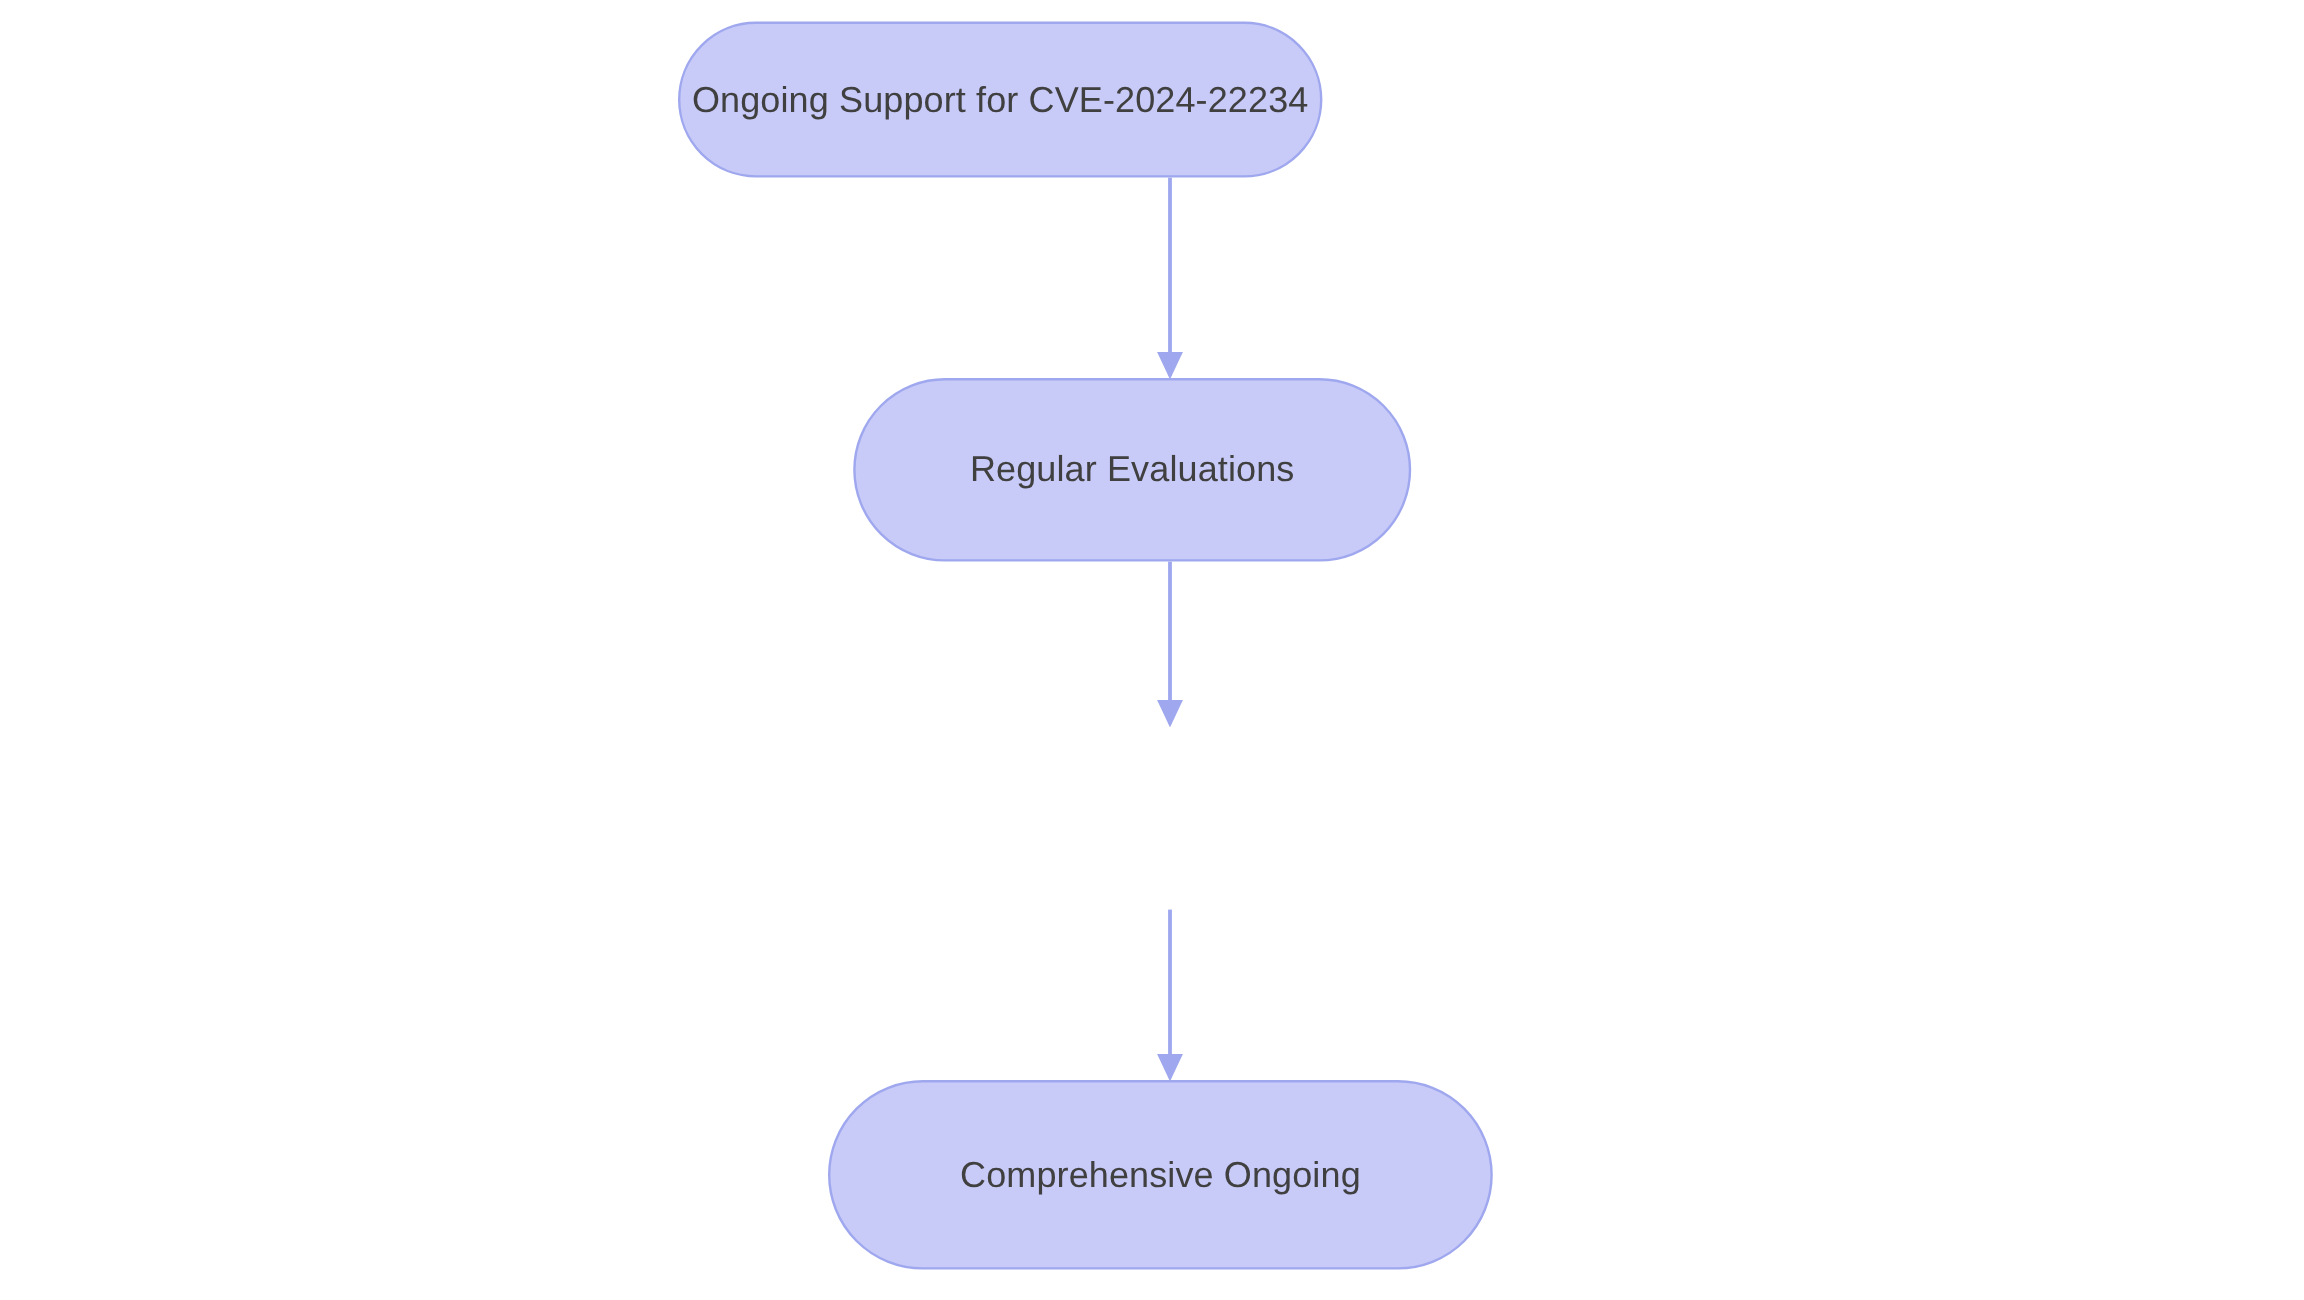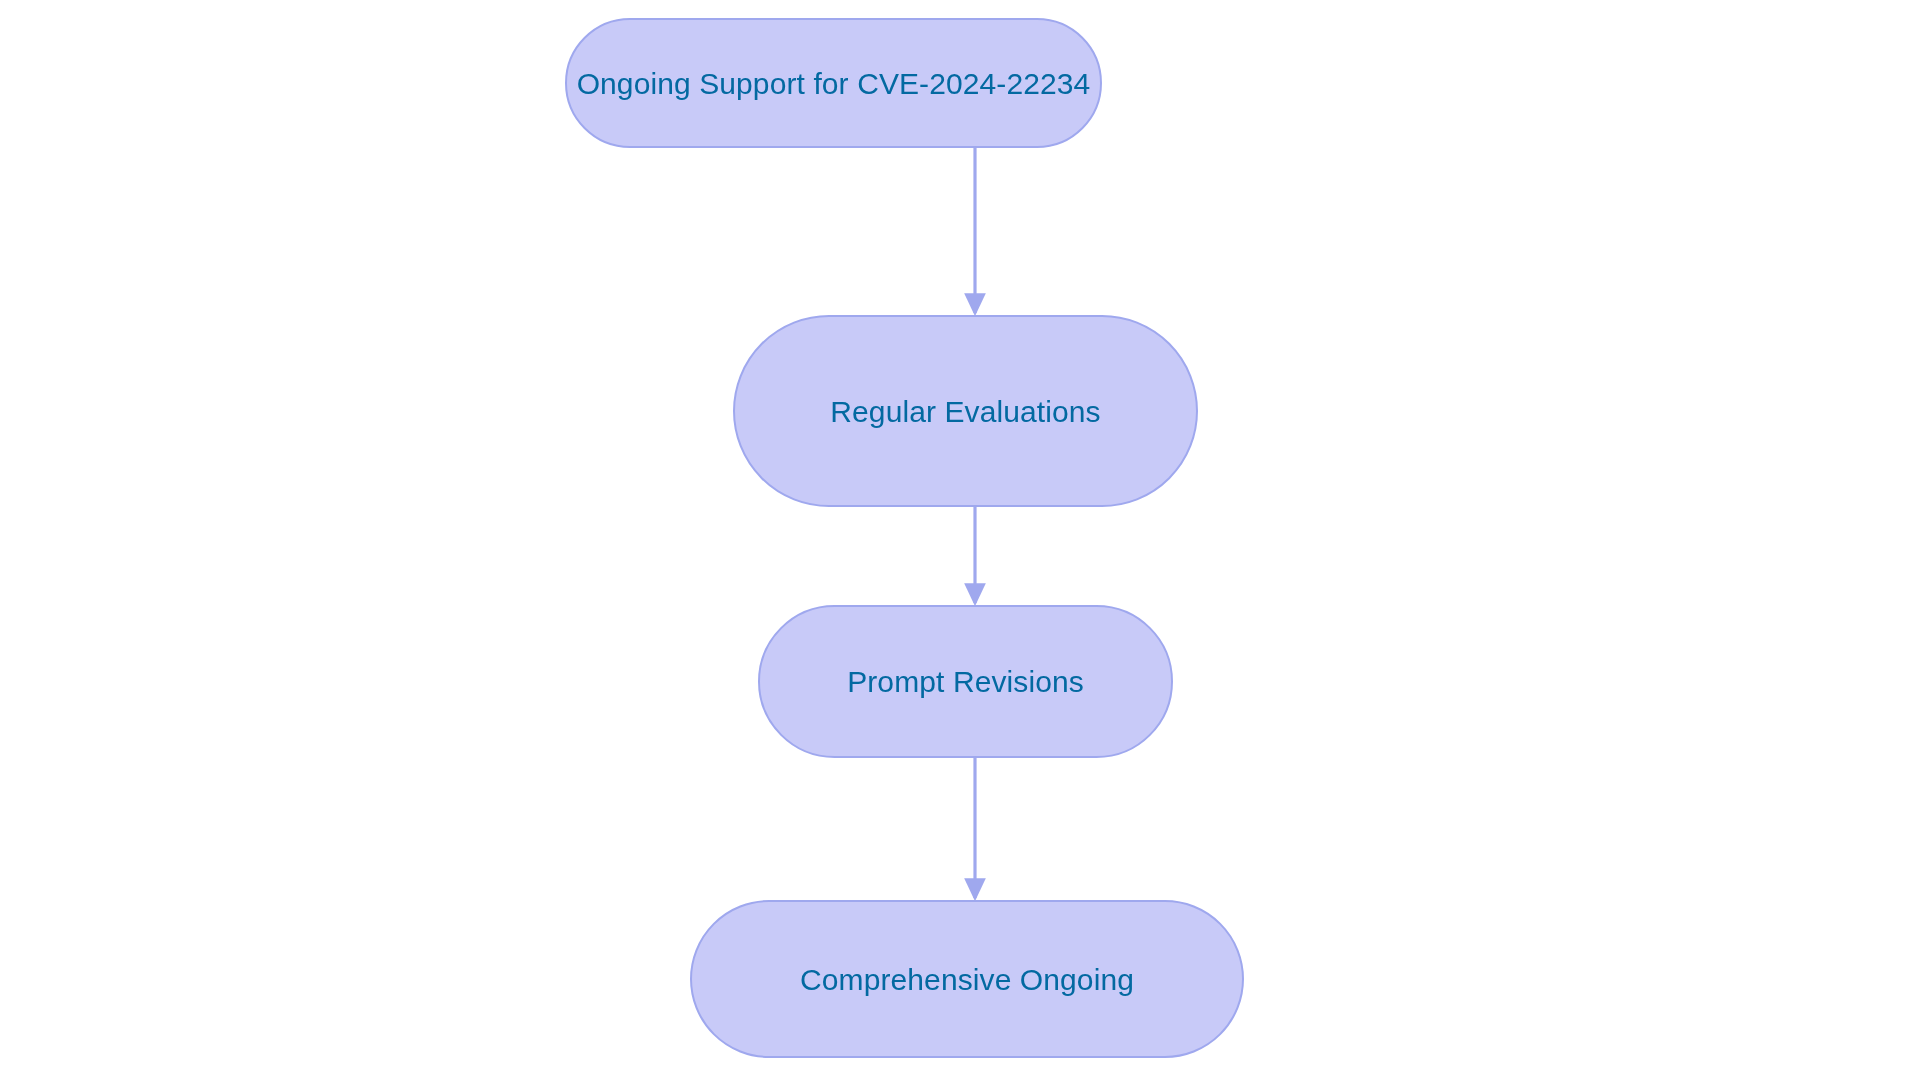--- a/index.html
+++ b/index.html
@@ -32,31 +32,31 @@
     box-sizing: border-box;
     display: flex;
     align-items: center;
     justify-content: center;
     background: #c8caf8;
     border: 2px solid #9fa8ee;
     border-radius: 999px;
     text-align: center;
   }
   .node-label {
-    color: #0369a1;
+    color: #404040;
     font-family: "Liberation Sans", sans-serif;
     font-size: 30px;
     font-weight: 400;
     line-height: 1.1;
     letter-spacing: 0.1px;
     white-space: nowrap;
   }
   
   #node-0 { left: 565px; top: 18px;  width: 537px; height: 130px; }
-  #node-1 { left: 733px; top: 315px; width: 465px; height: 192px; }
+  #node-1 { left: 711px; top: 315px; width: 465px; height: 153px; }
   #node-2 { left: 758px; top: 605px; width: 415px; height: 153px; }
   #node-3 { left: 690px; top: 900px; width: 554px; height: 158px; }
 </style>
 </head>
 <body>
 
 <div id="flowchart-canvas">
 
   <svg id="edge-layer" viewBox="0 0 1920 1083" xmlns="http://www.w3.org/2000/svg">
     <defs>
@@ -73,21 +73,18 @@
   </svg>
 
   <div class="node" id="node-0">
     <span class="node-label">Ongoing Support for CVE-2024-22234</span>
   </div>
 
   <div class="node" id="node-1">
     <span class="node-label">Regular Evaluations</span>
   </div>
 
-  <div class="node" id="node-2">
-    <span class="node-label">Prompt Revisions</span>
-  </div>
 
   <div class="node" id="node-3">
     <span class="node-label">Comprehensive Ongoing</span>
   </div>
 
 </div>
 
 </body></html>

